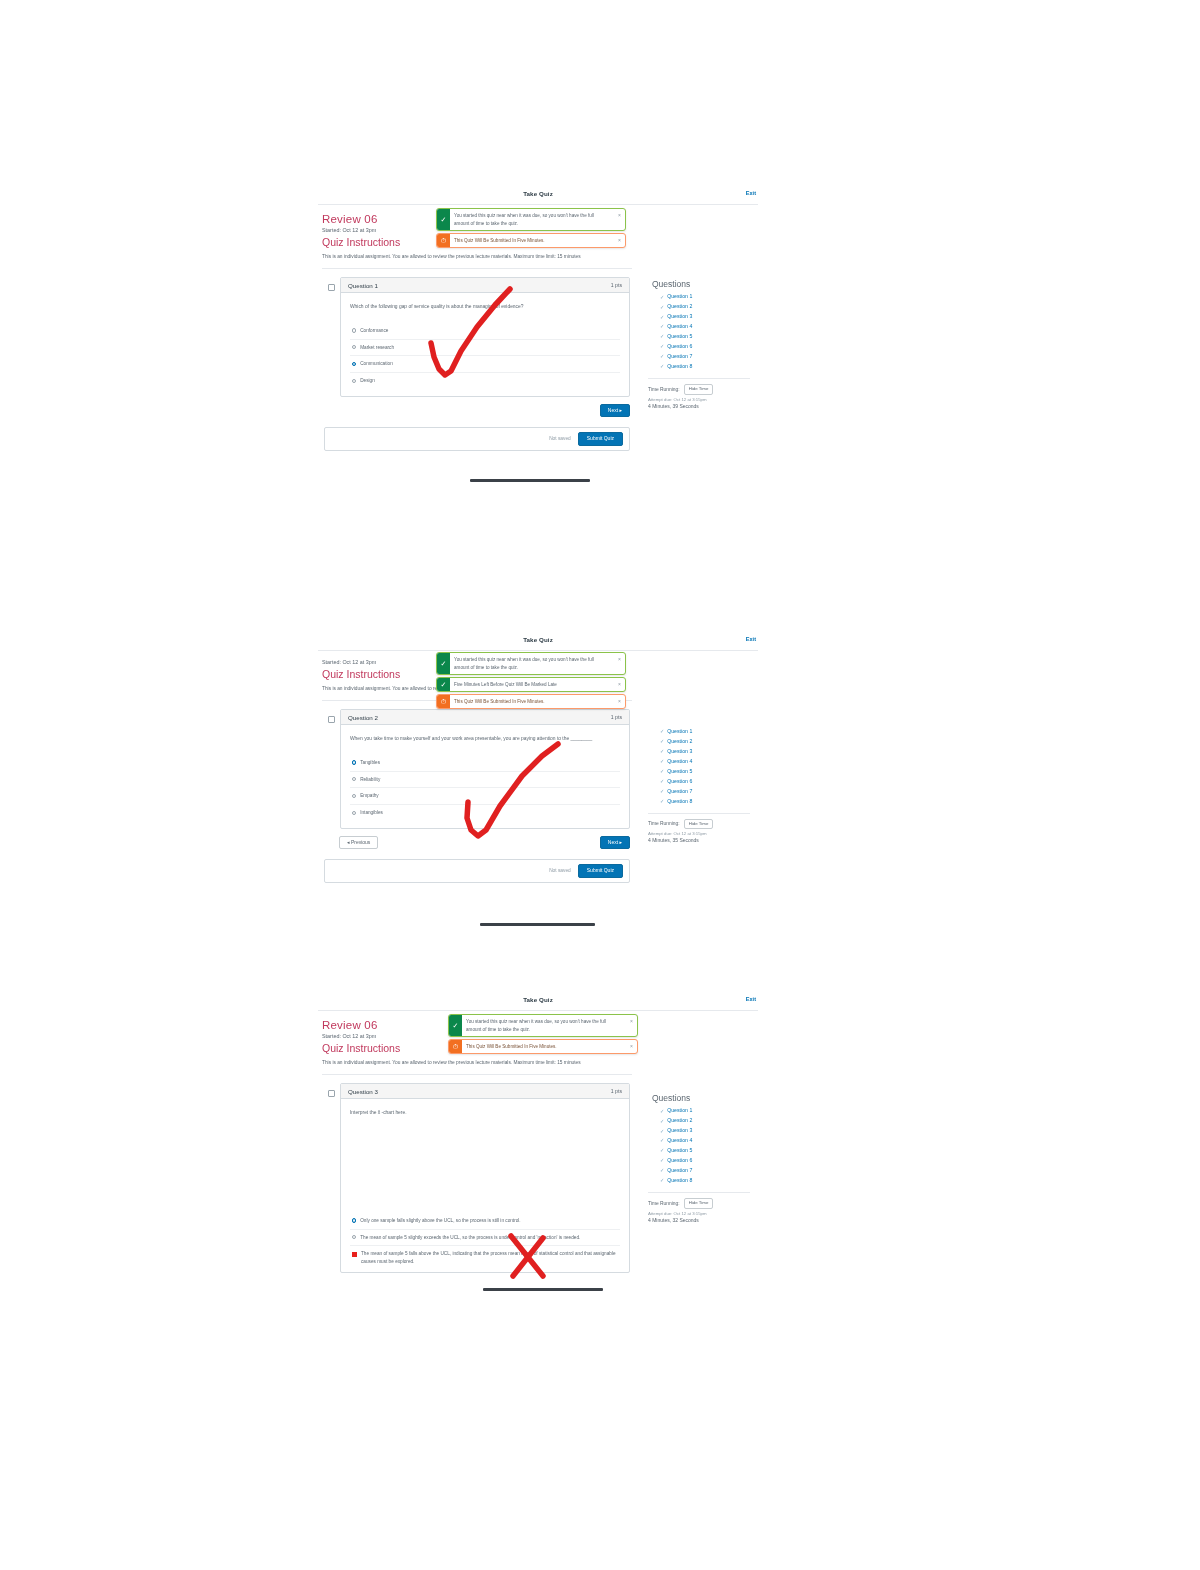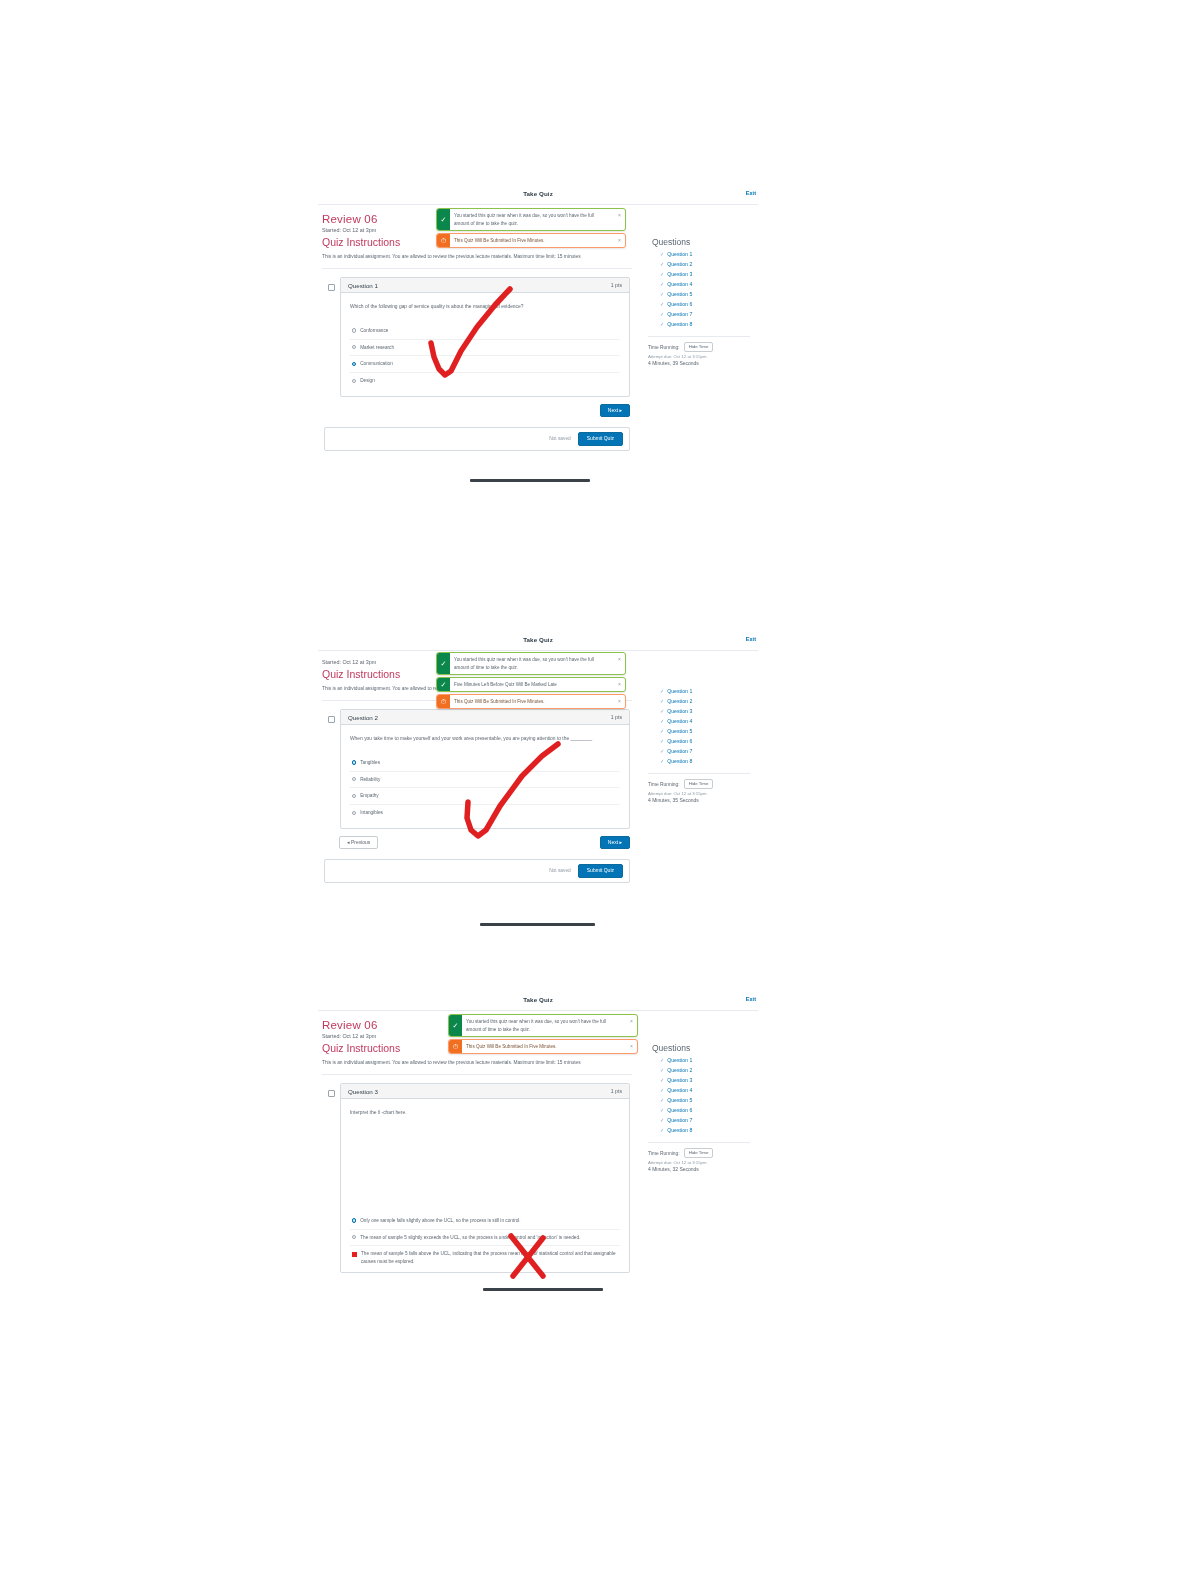--- a/index.html
+++ b/index.html
@@ -19,21 +19,21 @@
   .topbar .title{
     position:absolute;left:0;right:0;top:2px;text-align:center;
     font-size:6.2px;font-weight:bold;color:#2d3b45;letter-spacing:.1px;
   }
   .topbar .exit{
     position:absolute;right:2px;top:2px;font-size:5.6px;color:#0374b5;
     text-decoration:none;font-weight:bold;
   }
 
   
-  .body-row{display:flex;padding-top:6px;}
+  .body-row{display:flex;padding-top:6px;align-items:center;}
   .leftcol{width:318px;padding-left:4px;box-sizing:border-box;position:relative;}
   .rightcol{width:118px;padding-left:10px;box-sizing:border-box;position:relative;margin-top:24px;}
 
   .quiz-title{
     font-size:11.5px;color:#c1395d;margin:2px 0 2px 0;font-weight:normal;
     letter-spacing:.2px;
   }
   .started{font-size:5.4px;color:#5b6670;margin:2px 0 3px 0;}
   .instr-title{font-size:10.5px;color:#c1395d;margin:0 0 5px 0;font-weight:normal;}
   .instr-body{font-size:4.8px;color:#5b6670;line-height:1.7;max-width:300px;margin:0;}

